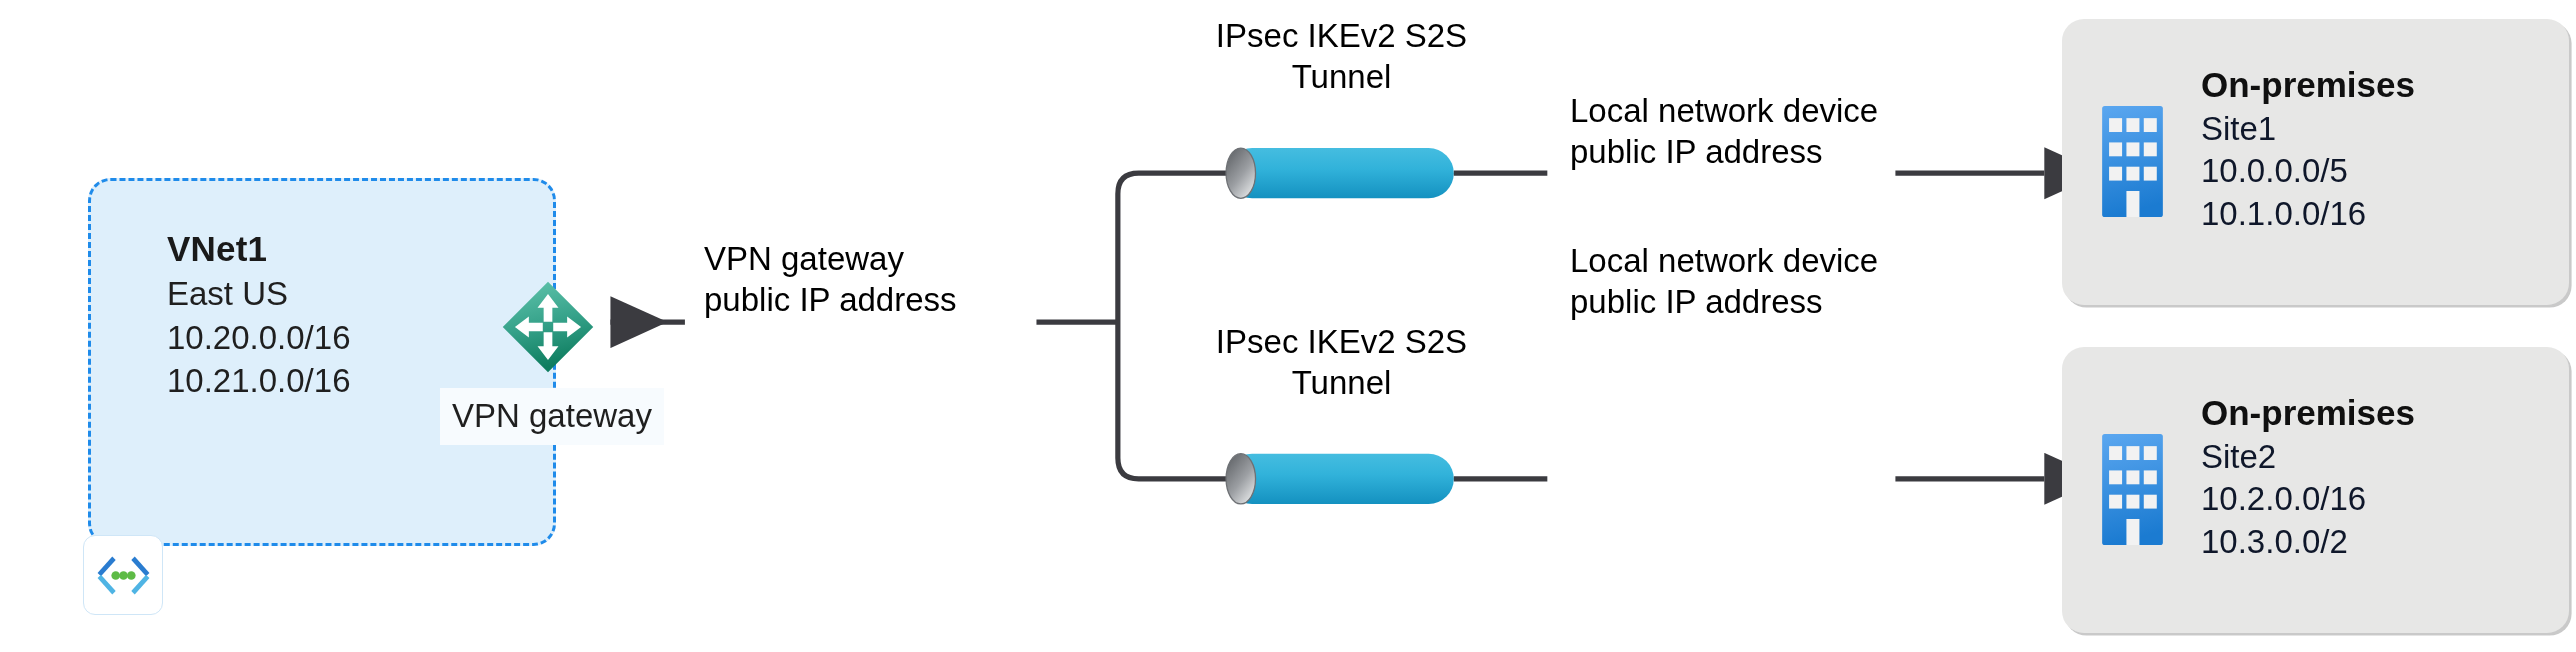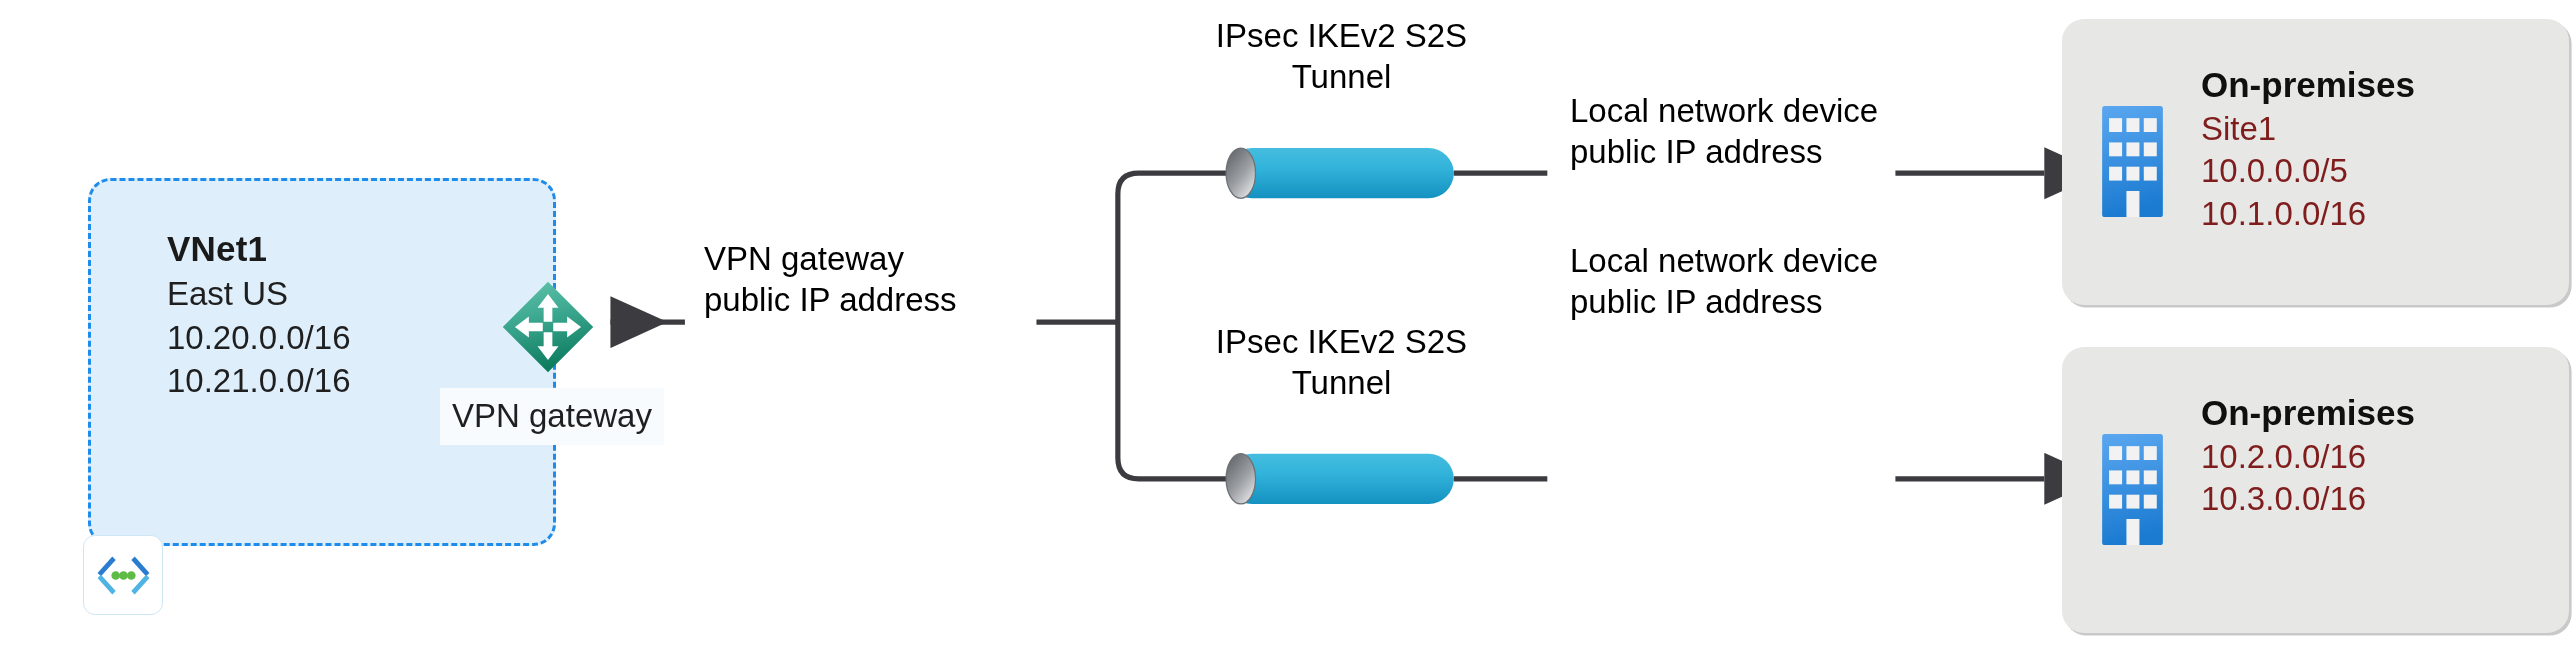--- a/index.html
+++ b/index.html
@@ -75,21 +75,21 @@
     background:#e7e7e6;
     box-shadow:2.6px 2.6px 0 0 #c9c9c9;
     box-sizing:border-box;
     border-radius:22px;
   }
   #onprem-card-1{left:2062px;top:19px;}
   #onprem-card-2{left:2062px;top:347px;}
   .onprem-icon{position:absolute;left:40px;top:87px;width:61px;height:111px;}
   .onprem-text{position:absolute;left:139px;top:43px;line-height:1.3;}
   .onprem-title{font-size:35px;font-weight:bold;color:#101010;}
-  .onprem-line{font-size:33px;color:#7f1d1d;}
+  .onprem-line{font-size:33px;color:#0f172a;}
 </style>
 </head>
 <body>
 
 <div id="stage">
 
   <svg class="svg-layer" viewBox="0 0 2973 753">
     <defs>
       <linearGradient id="gw-grad" x1="0" y1="0" x2="0.25" y2="1">
         <stop offset="0%" stop-color="#63c6ae"></stop>
@@ -229,19 +229,20 @@
       <rect x="8" y="42" width="15" height="16" fill="#f2f2f2"></rect>
       <rect x="28" y="42" width="15" height="16" fill="#f2f2f2"></rect>
       <rect x="48" y="42" width="15" height="16" fill="#f2f2f2"></rect>
       <rect x="8" y="70" width="15" height="16" fill="#f2f2f2"></rect>
       <rect x="28" y="70" width="15" height="16" fill="#f2f2f2"></rect>
       <rect x="48" y="70" width="15" height="16" fill="#f2f2f2"></rect>
       <rect x="28" y="98" width="15" height="30" fill="#f2f2f2"></rect>
     </svg>
     <div class="onprem-text">
       <div class="onprem-title">On-premises</div>
+      <div class="onprem-line">Site2</div>
       <div class="onprem-line">10.2.0.0/16</div>
-      <div class="onprem-line">10.3.0.0/16</div>
+      <div class="onprem-line">10.3.0.0/2</div>
     </div>
   </div>
 
 </div>
 
 
 </body></html>

